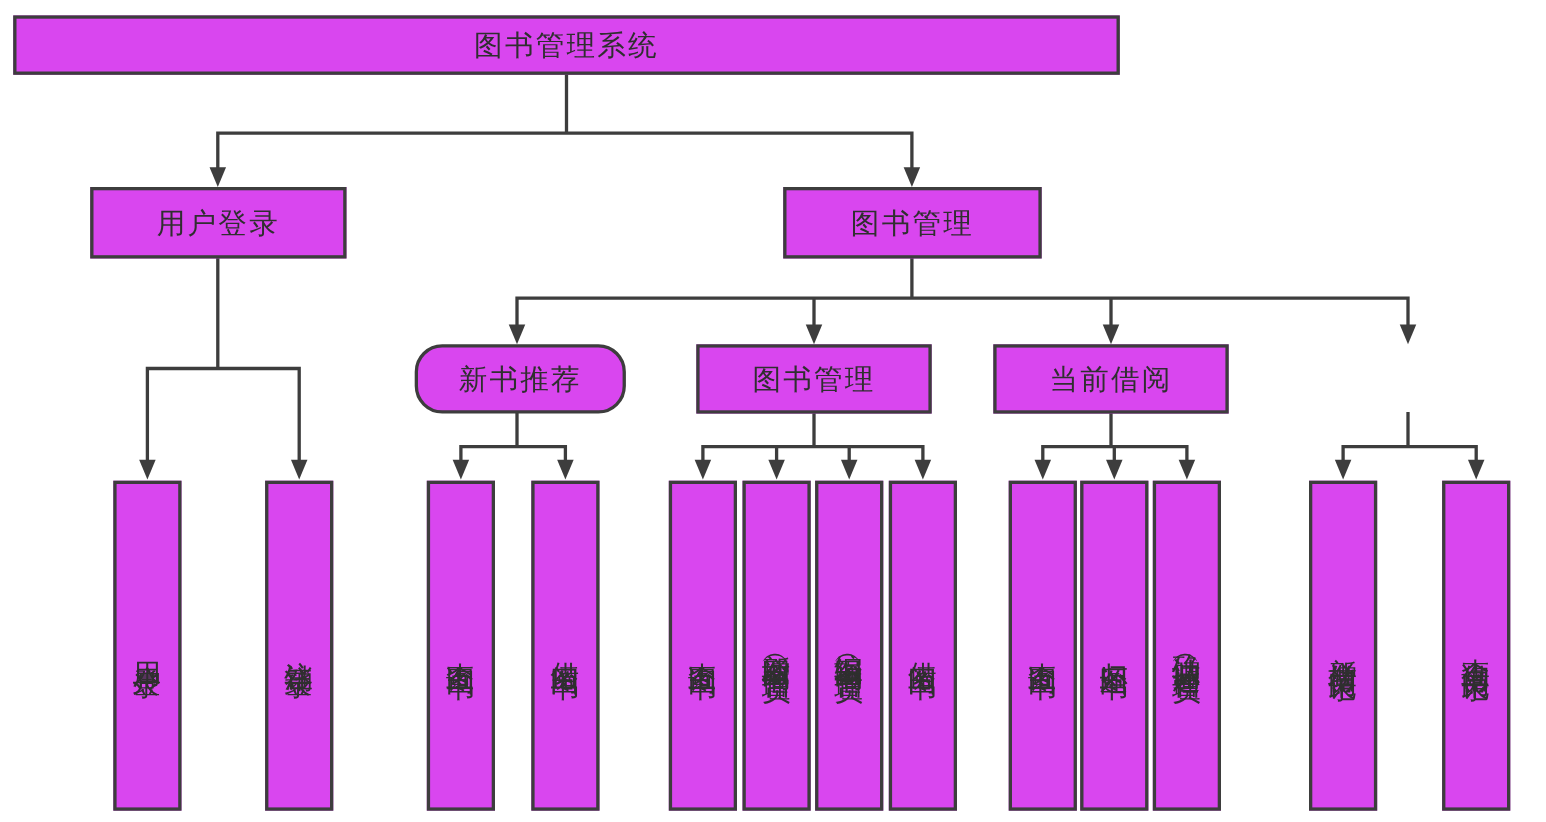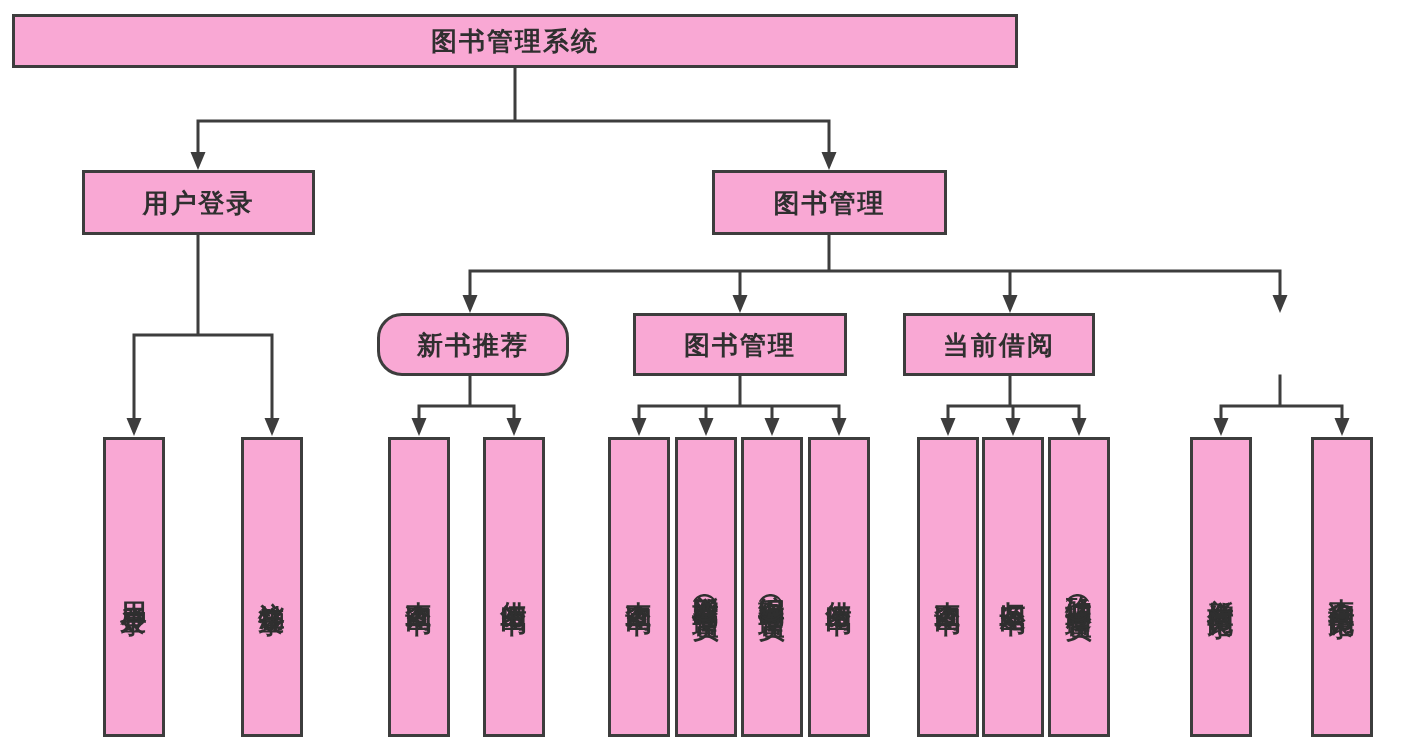--- a/index.html
+++ b/index.html
@@ -12,32 +12,31 @@
     font-family: "Liberation Sans", "DejaVu Sans", sans-serif;
   }
   svg.connectors {
     position: absolute;
     left: 0; top: 0;
     width: 1405px; height: 747px;
   }
   .box {
     position: absolute;
     box-sizing: border-box;
-    background: #f9a8d4;
+    background: #d946ef;
     border: 3px solid #3d3d3d;
     display: flex;
     align-items: center;
     justify-content: center;
     color: #2f2f2f;
     font-size: 26px;
     letter-spacing: 2px;
     text-align: center;
     line-height: 1;
     white-space: nowrap;
-    font-weight: bold;
   }
   .leaf span {
     writing-mode: vertical-rl;
     text-orientation: mixed;
     letter-spacing: 3px;
     white-space: normal;
     max-height: 292px;
   }
   .watermark {
     position: absolute;
@@ -108,21 +107,21 @@
   <div class="box" style="left:712px; top:170px; width:235px; height:65px;">
     <span>图书管理</span>
   </div>
 
   <div class="box" style="left:377px; top:313px; width:192px; height:63px;border-radius:25px;">
     <span>新书推荐</span>
   </div>
   <div class="box" style="left:633px; top:313px; width:214px; height:63px;">
     <span>图书管理</span>
   </div>
-  <div class="box" style="left:903px; top:313px; width:192px; height:63px;">
+  <div class="box" style="left:903px; top:313px; width:214px; height:63px;">
     <span>当前借阅</span>
   </div>
 
   <div class="box leaf" style="left:103px; top:437px; width:62px; height:300px;">
     <span>用户登录</span>
   </div>
   <div class="box leaf" style="left:241px; top:437px; width:62px; height:300px;">
     <span>注销登录</span>
   </div>
 

